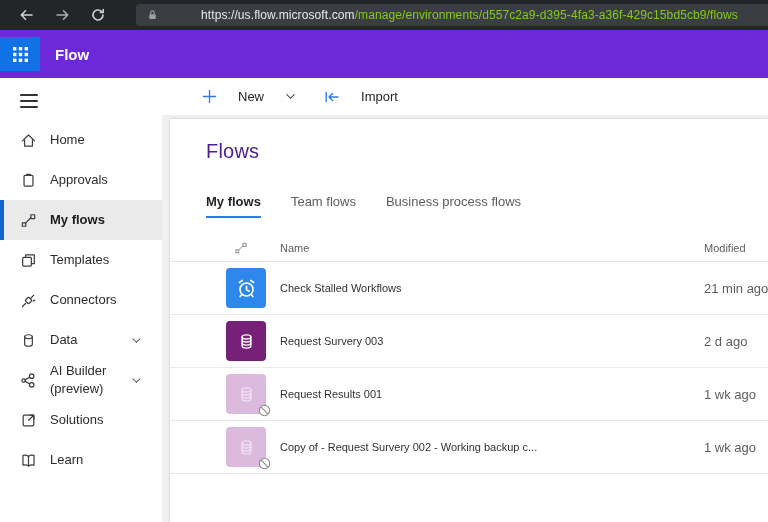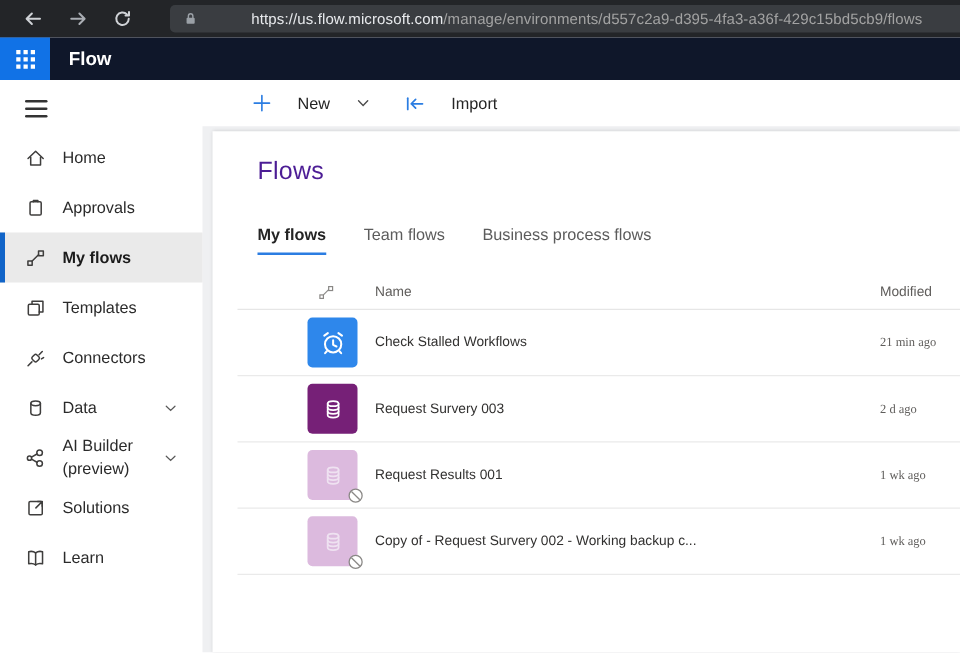--- a/index.html
+++ b/index.html
@@ -8,24 +8,24 @@
 
   
   .browser-bar { height:30px; background:#232528; display:flex; align-items:center; padding-left:14px; }
   .nav-btn { width:24px; height:24px; display:flex; align-items:center; justify-content:center;
     margin-right:12px; border-radius:50%; flex:0 0 auto; }
   .addr { flex:1; height:22px; background:#3a3d41; border-radius:4px 0 0 4px; margin-left:14px;
     display:flex; align-items:center; padding:0 10px; overflow:hidden; }
   .addr .lock { margin-right:10px; display:flex; }
   .addr .url { font-size:12px; white-space:nowrap; letter-spacing:.1px; }
   .addr .url .domain { color:#e8eaed;padding-left:32px; }
-  .addr .url .path { color:#a3a3a3; }
+  .addr .url .path { color:#84cc16; }
 
   
-  .app-header { height:34px; background:#0f172a; display:flex; align-items:center; }
+  .app-header { height:48px; background:#6d28d9; display:flex; align-items:center; }
   .waffle { width:40px; height:34px; background:#1172e6; display:flex; align-items:center; justify-content:center; flex:0 0 auto; }
   .app-title { color:#fff; font-size:15px; font-weight:600; margin-left:15px; }
 
   
   .app-body { display:flex; height:458px; }
   .sidebar { width:162px; background:#fff; flex:0 0 auto;border-radius:11px; }
   .hamburger { margin:16px 0 12px 20px; width:18px; height:14px; display:flex; flex-direction:column; justify-content:space-between; cursor:pointer; }
   .hamburger i { display:block; height:1.6px; background:#333; border-radius:1px; }
   .side-item { position:relative; display:flex; align-items:center; min-height:40px; padding-left:20px; cursor:pointer; }
   .side-item .icon { width:17px; height:17px; display:flex; flex:0 0 auto; }
@@ -42,28 +42,28 @@
 
   .page-region { flex:1; background:#eff0f2; padding:4px 0 0 8px; min-height:0; }
   .panel { background:#fff; height:100%; box-shadow:0 0 3px rgba(0,0,0,.14); padding-top:21px; overflow:hidden; }
   .panel h1 { font-size:20px; font-weight:400; color:#4c1d95; padding-left:36px; letter-spacing:.2px; }
 
   .tabs { display:flex; gap:30px; margin:31px 0 0 36px; }
   .tab { font-size:13px; color:#5c5c5c; padding-bottom:7px; cursor:pointer; border-bottom:2px solid transparent; }
   .tab.active { color:#242424; font-weight:700; border-bottom-color:#2b7de2; }
 
   .table { margin-top:17px; }
-  .t-head, .t-row { display:grid; grid-template-columns:70px 1fr 64px; align-items:center; padding-left:40px;margin-left:20px; }
+  .t-head, .t-row { display:grid; grid-template-columns:70px 1fr 64px; align-items:center; padding-left:40px; }
   .t-head { height:27px; border-bottom:1px solid #e6e6e6; font-size:11px; color:#5f5d5b; }
   .t-head .colglyph { margin-left:24px; display:flex; }
   .t-row { height:53px; border-bottom:1px solid #eaeaea; cursor:pointer; }
   .tile { width:40px; height:40px; margin-left:16px; border-radius:4px; display:flex; align-items:center; justify-content:center; position:relative; }
   .tile .badge { position:absolute; right:-5px; bottom:-3px; display:flex; }
   .t-row .name { font-size:11px; color:#323130; white-space:nowrap; overflow:hidden; }
-  .t-row .time { font-size:10px; color:#5f5d5b; white-space:nowrap;font-family:Liberation Serif, serif; }
+  .t-row .time { font-size:13px; color:#5f5d5b; white-space:nowrap; }
 </style>
 </head>
 <body>
 
 <div class="browser-bar">
   <span class="nav-btn">
     <svg width="17" height="16" viewBox="0 0 16 16" fill="none" stroke="#cfd2d6" stroke-width="1.6" stroke-linecap="round" stroke-linejoin="round">
         <path d="M13.5 8 H3 M7 3.8 L2.8 8 L7 12.2"></path>
       </svg>
   </span>

